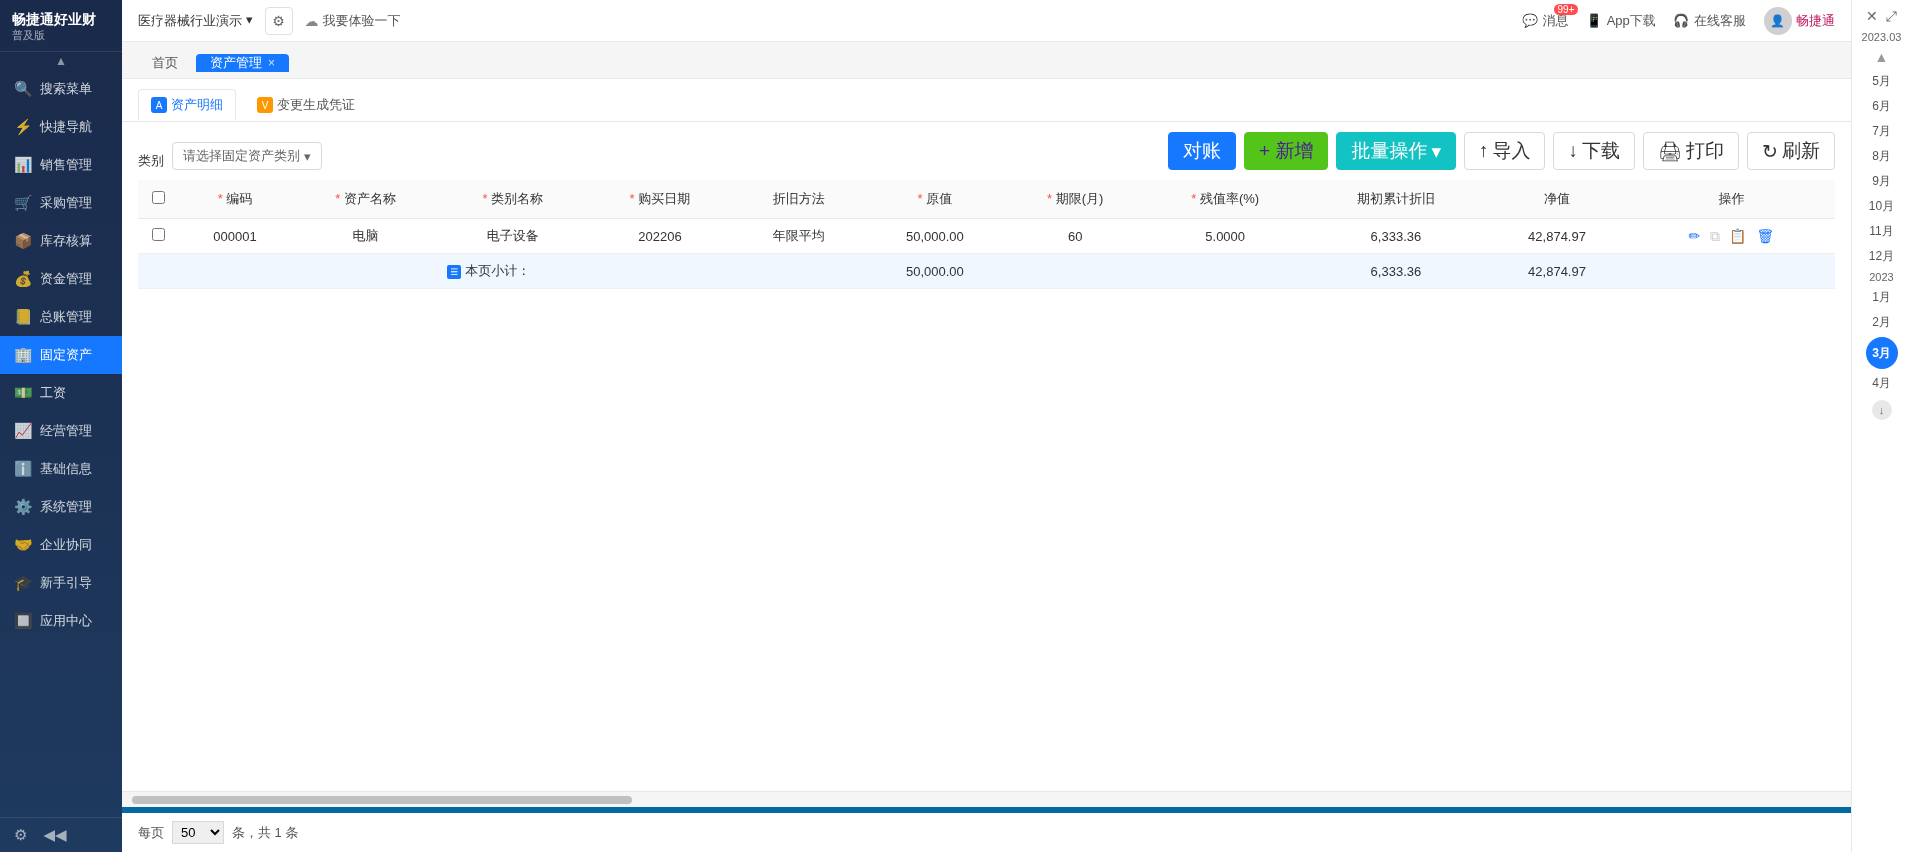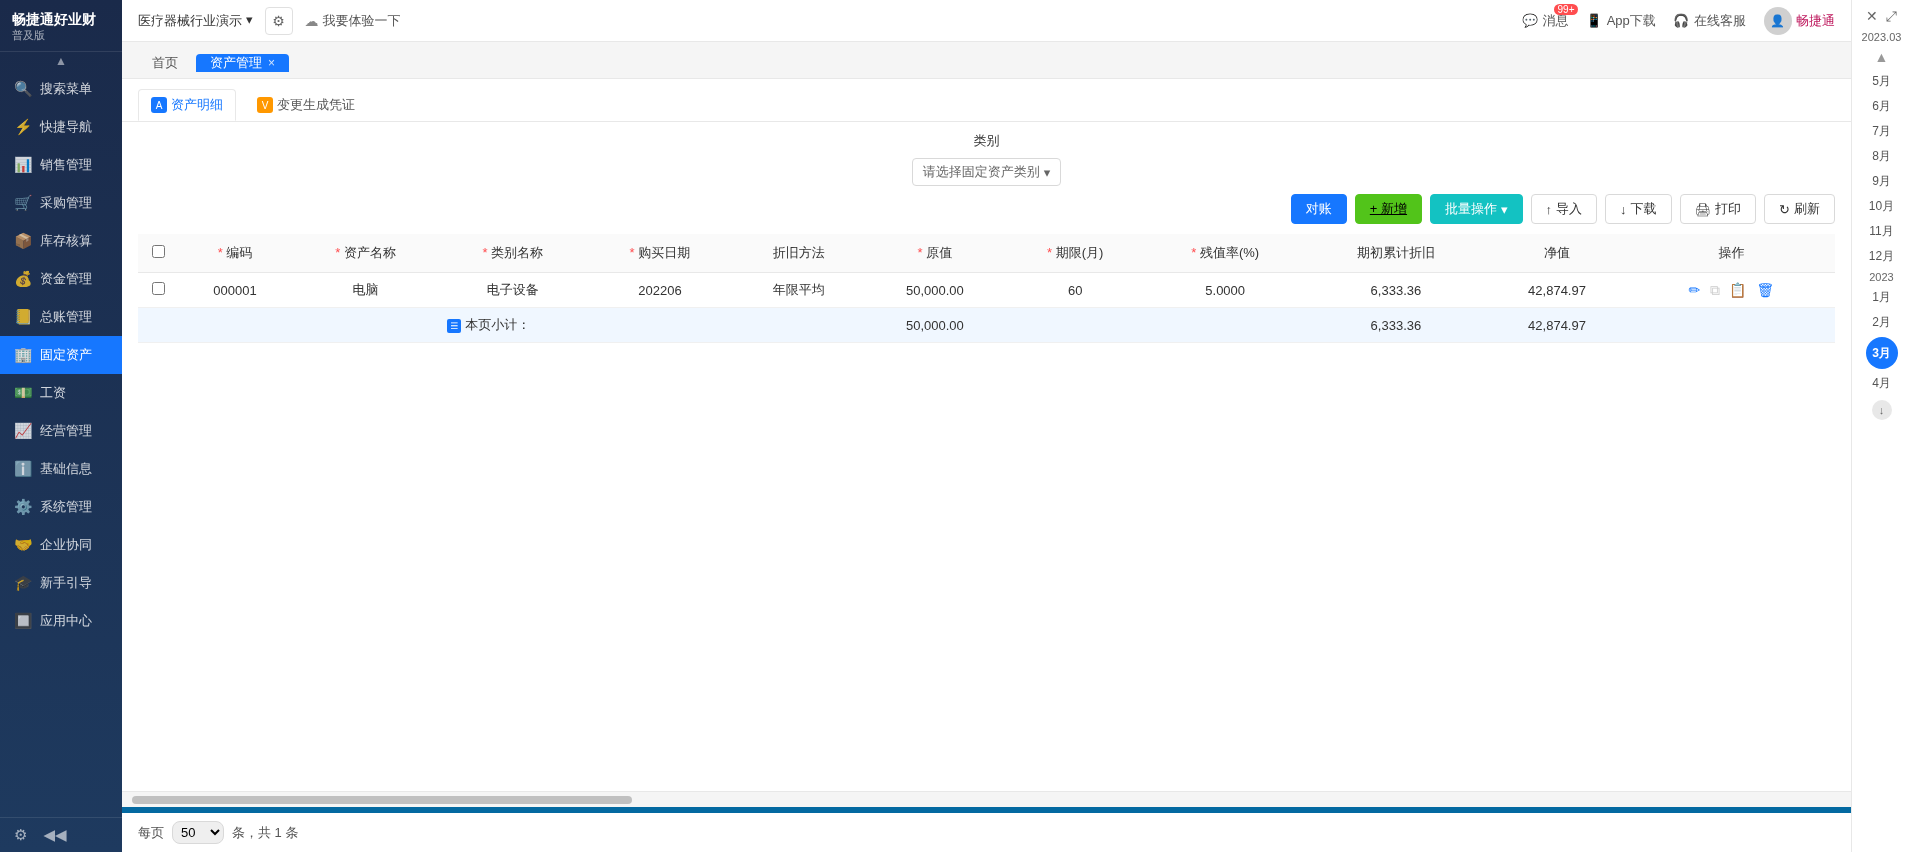--- a/index.html
+++ b/index.html
@@ -238,25 +238,24 @@
       display: inline-flex;
       align-items: center;
       justify-content: center;
       color: #fff;
       font-size: 10px;
     }
 
     
     .toolbar {
       display: flex;
-      align-items: center;
+      align-items: flex-end;
       padding: 10px 16px;
       gap: 8px;
       flex-shrink: 0;
-      flex-direction: column;
     }
     .toolbar-label { font-size: 13px; color: #333; }
     .toolbar-select {
       display: flex;
       align-items: center;
       gap: 4px;
       border: 1px solid #d9d9d9;
       border-radius: 4px;
       padding: 4px 10px;
       font-size: 13px;
@@ -267,39 +266,38 @@
     }
     .toolbar-right {
       margin-left: auto;
       display: flex;
       align-items: center;
       gap: 8px;
     }
     .btn {
       padding: 5px 14px;
       border-radius: 4px;
-      font-size: 13px;
+      font-size: 19px;
       cursor: pointer;
       border: 1px solid #d9d9d9;
       background: #fff;
       color: #333;
       display: inline-flex;
       align-items: center;
       gap: 4px;
     }
     .btn-primary {
       background: #1677ff;
       border-color: #1677ff;
       color: #fff;
     }
     .btn-success {
       background: #52c41a;
       border-color: #52c41a;
-      color: #000000;
-      text-decoration: underline;
+      color: #4c1d95;
     }
     .btn-batch {
       background: #13c2c2;
       border-color: #13c2c2;
       color: #fff;
     }
 
     
     .table-wrapper {
       flex: 1;
@@ -367,21 +365,21 @@
       display: flex;
       align-items: center;
       gap: 8px;
       font-size: 13px;
       color: #555;
       border-top: 6px solid #0369a1;
       flex-shrink: 0;
     }
     .page-size-select {
       border: 1px solid #d9d9d9;
-      border-radius: 8px;
+      border-radius: 0;
       padding: 2px 4px;
       font-size: 13px;
     }
 
     
     .timeline-panel {
       width: 60px;
       background: #fff;
       border-left: 1px solid #e8e8e8;
       display: flex;

